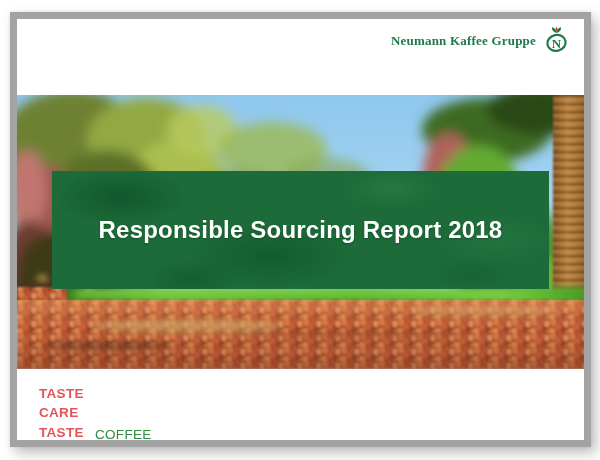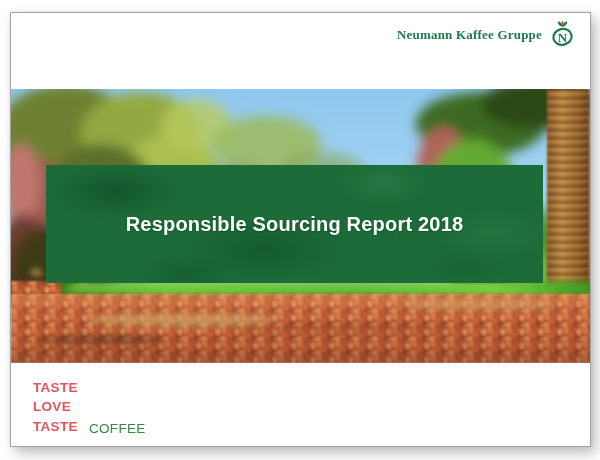--- a/index.html
+++ b/index.html
@@ -8,21 +8,21 @@
     width: 600px; height: 460px;
     background: #ffffff;
     font-family: "Liberation Sans", sans-serif;
     overflow: hidden;
   }
   .slide {
     position: absolute;
     left: 10px; top: 12px;
     width: 581px; height: 435px;
     background: #ffffff;
-    border: 1px solid #a3a3a3;
+    border: 7px solid #a3a3a3;
     box-shadow: 5px 6px 12px rgba(110,110,110,.45), 0 0 3px rgba(0,0,0,.10);
     box-sizing: border-box;
     overflow: hidden;
   }
   
   .brand-header {
     position: absolute;
     top: 0; right: 16px;
     height: 42px;
     display: flex; align-items: center; gap: 9px;
@@ -58,21 +58,21 @@
       radial-gradient(ellipse 120px 46px at 44% 72%, rgba(12,76,38,.50), transparent 70%),
       radial-gradient(ellipse 85px 36px at 90% 58%, rgba(44,124,72,.45), transparent 70%),
       radial-gradient(ellipse 65px 28px at 28% 92%, rgba(14,80,40,.50), transparent 70%),
       radial-gradient(ellipse 60px 24px at 84% 88%, rgba(20,90,46,.45), transparent 70%);
     display: flex; align-items: center; justify-content: center;
     box-shadow: 0 0 0 0 transparent;
   }
   .banner-title {
     margin: 16px;
     color: var(--title-text, #ffffff);
-    font-size: 20px;
+    font-size: 24px;
     font-weight: bold;
     letter-spacing: .2px;
     text-align: center;
     text-shadow: 0 1px 2px rgba(0,40,15,.35);
   }
   
   .footer-mark {
     position: absolute;
     left: 22px; top: 361px;
     height: 62px;
@@ -229,21 +229,21 @@
       </svg>
     </div>
 
     <div class="banner">
       <h1 class="banner-title">Responsible Sourcing Report 2018</h1>
     </div>
 
     <div class="footer-mark">
       <div class="tagline">
         <div>TASTE</div>
-        <div>LOVE</div>
+        <div>CARE</div>
         <div>TASTE</div>
       </div>
       <div class="divider"></div>
       <div class="coffee">COFFEE</div>
     </div>
 
   </div>
 </div>
 
 </body></html>

